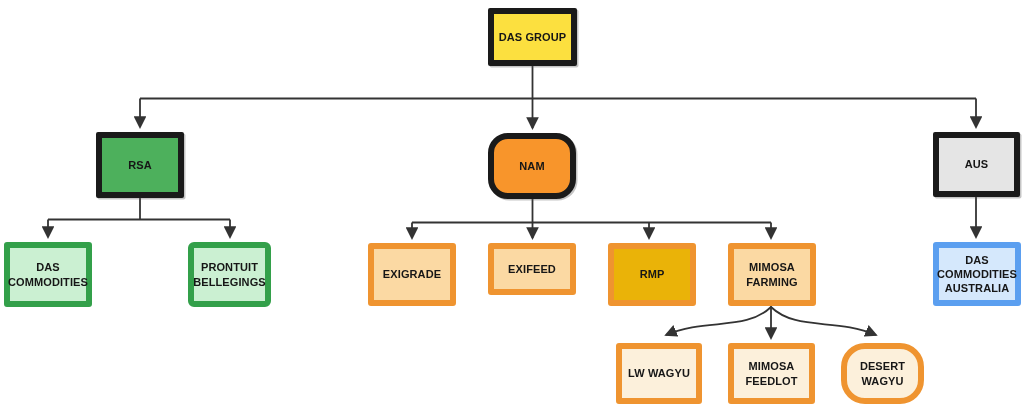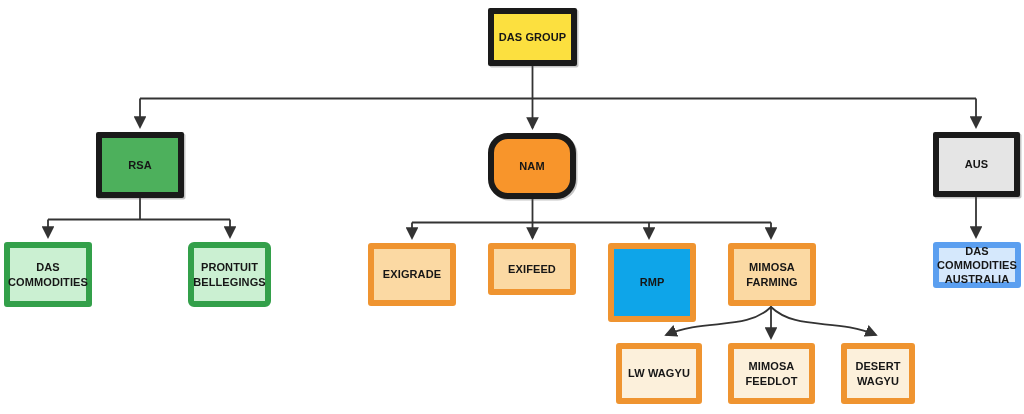--- a/index.html
+++ b/index.html
@@ -60,21 +60,21 @@
   <div class="node" style="left: 488px; top: 8px; width: 89px; height: 58px; background: rgb(252, 224, 63); border-color: rgb(26, 26, 26);">DAS GROUP</div>
 
   <div class="node" style="left: 96px; top: 132px; width: 88px; height: 66px; background: rgb(77, 176, 92); border-color: rgb(26, 26, 26);">RSA</div>
   <div class="node" style="left: 488px; top: 133px; width: 88px; height: 66px; background: rgb(248, 149, 43); border-color: rgb(26, 26, 26); border-radius: 20px;">NAM</div>
   <div class="node" style="left: 933px; top: 132px; width: 87px; height: 65px; background: #e5e5e5; border-color: rgb(26, 26, 26);">AUS</div>
 
   <div class="node child" style="left: 4px; top: 242px; width: 88px; height: 65px; background: rgb(203, 240, 210); border-color: rgb(51, 160, 74);">DAS COMMODITIES</div>
   <div class="node child" style="left: 188px; top: 242px; width: 83px; height: 65px; background: rgb(203, 240, 210); border-color: rgb(51, 160, 74); border-radius: 6px;">PRONTUIT BELLEGINGS</div>
   <div class="node child" style="left: 368px; top: 243px; width: 88px; height: 63px; background: rgb(251, 217, 163); border-color: rgb(239, 148, 48); text-align: right;">EXIGRADE</div>
   <div class="node child" style="left: 488px; top: 243px; width: 88px; height: 52px; background: rgb(251, 217, 163); border-color: rgb(239, 148, 48);">EXIFEED</div>
-  <div class="node child" style="left: 608px; top: 243px; width: 88px; height: 79px; background: #0ea5e9; border-color: rgb(239, 148, 48);">RMP</div>
+  <div class="node child" style="left: 608px; top: 243px; width: 88px; height: 63px; background: #eab308; border-color: rgb(239, 148, 48);">RMP</div>
   <div class="node child" style="left: 728px; top: 243px; width: 88px; height: 63px; background: rgb(251, 217, 163); border-color: rgb(239, 148, 48);">MIMOSA FARMING</div>
-  <div class="node child" style="left: 933px; top: 242px; width: 88px; height: 46px; background: rgb(213, 232, 252); border-color: rgb(91, 159, 240);">DAS COMMODITIES AUSTRALIA</div>
+  <div class="node child" style="left: 933px; top: 242px; width: 88px; height: 64px; background: rgb(213, 232, 252); border-color: rgb(91, 159, 240);">DAS COMMODITIES AUSTRALIA</div>
 
   <div class="node child" style="left: 616px; top: 343px; width: 86px; height: 61px; background: rgb(252, 240, 219); border-color: rgb(239, 148, 48);">LW WAGYU</div>
   <div class="node child" style="left: 728px; top: 343px; width: 87px; height: 61px; background: rgb(252, 240, 219); border-color: rgb(239, 148, 48);">MIMOSA FEEDLOT</div>
-  <div class="node child" style="left: 841px; top: 343px; width: 74px; height: 61px; background: rgb(252, 240, 219); border-color: rgb(239, 148, 48);">DESERT WAGYU</div>
+  <div class="node child" style="left: 841px; top: 343px; width: 83px; height: 61px; background: rgb(252, 240, 219); border-color: rgb(239, 148, 48); border-radius: 24px;">DESERT WAGYU</div>
 
 </div>
 
 </body></html>

